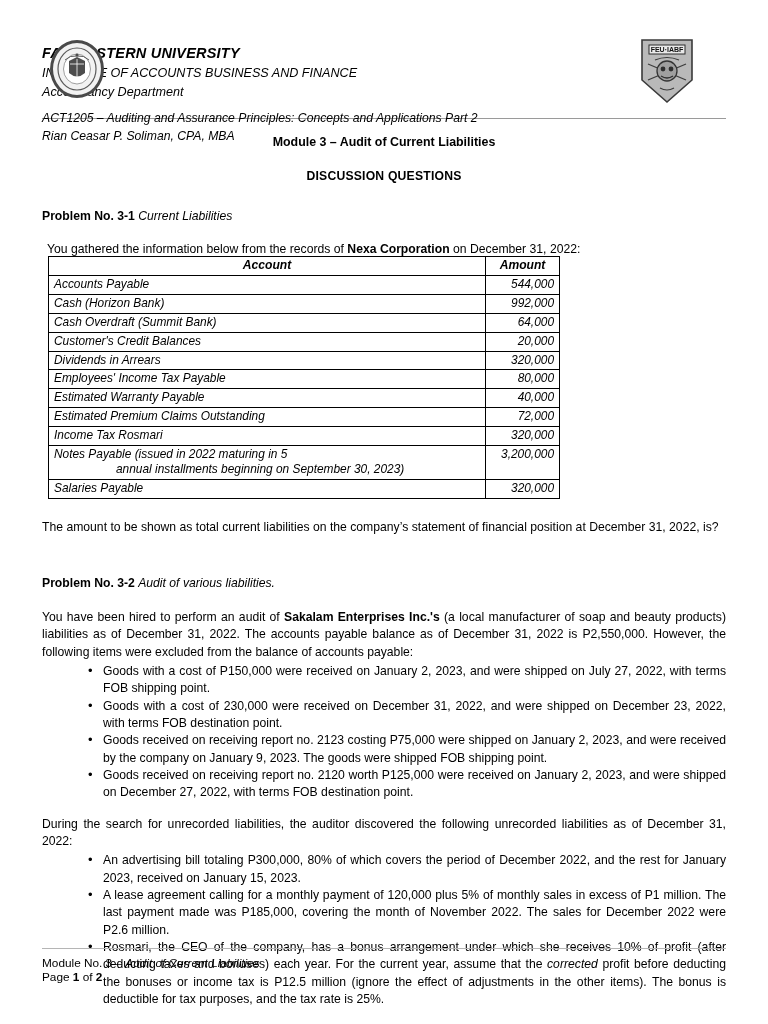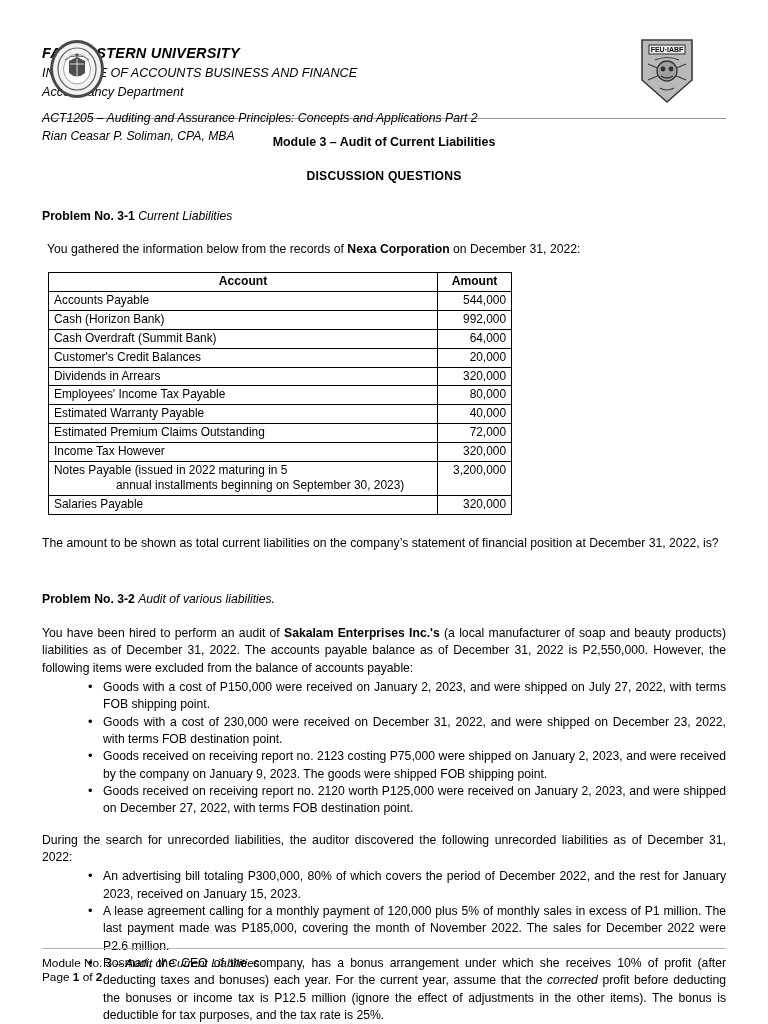--- a/index.html
+++ b/index.html
@@ -127,25 +127,26 @@
   .intro {
     font-size: 12.2px;
     margin-top: 19px;
     padding-left: 5px;
   }
   .intro b { font-weight: bold; }
 
   
   table.acct {
     border-collapse: collapse;
-    margin-top: 16px;
+    margin-top: 0;
     margin-left: 6px;
-    width: 464px;
+    width: 512px;
     font-size: 11.9px;
     table-layout: fixed;
+    font-style: italic;
   }
   table.acct td, table.acct th {
     border: 1.1px solid #000;
     padding: 1px 5px 2px 5px;
     line-height: 1.25;
     vertical-align: top;
     height: 16px;
   }
   table.acct th {
     font-weight: bold;
@@ -326,21 +327,21 @@
         </tr>
         <tr>
           <td class="acct-name">Estimated Warranty Payable</td>
           <td class="amt">40,000</td>
         </tr>
         <tr>
           <td class="acct-name">Estimated Premium Claims Outstanding</td>
           <td class="amt">72,000</td>
         </tr>
         <tr>
-          <td class="acct-name">Income Tax However</td>
+          <td class="acct-name">Income Tax Rosmari</td>
           <td class="amt">320,000</td>
         </tr>
         <tr>
           <td class="acct-name">
             <span>Notes Payable (issued in 2022 maturing in 5</span>
             <span class="np-line2">annual installments  beginning on September 30, 2023)</span>
           </td>
           <td class="amt">3,200,000</td>
         </tr>
         <tr>

